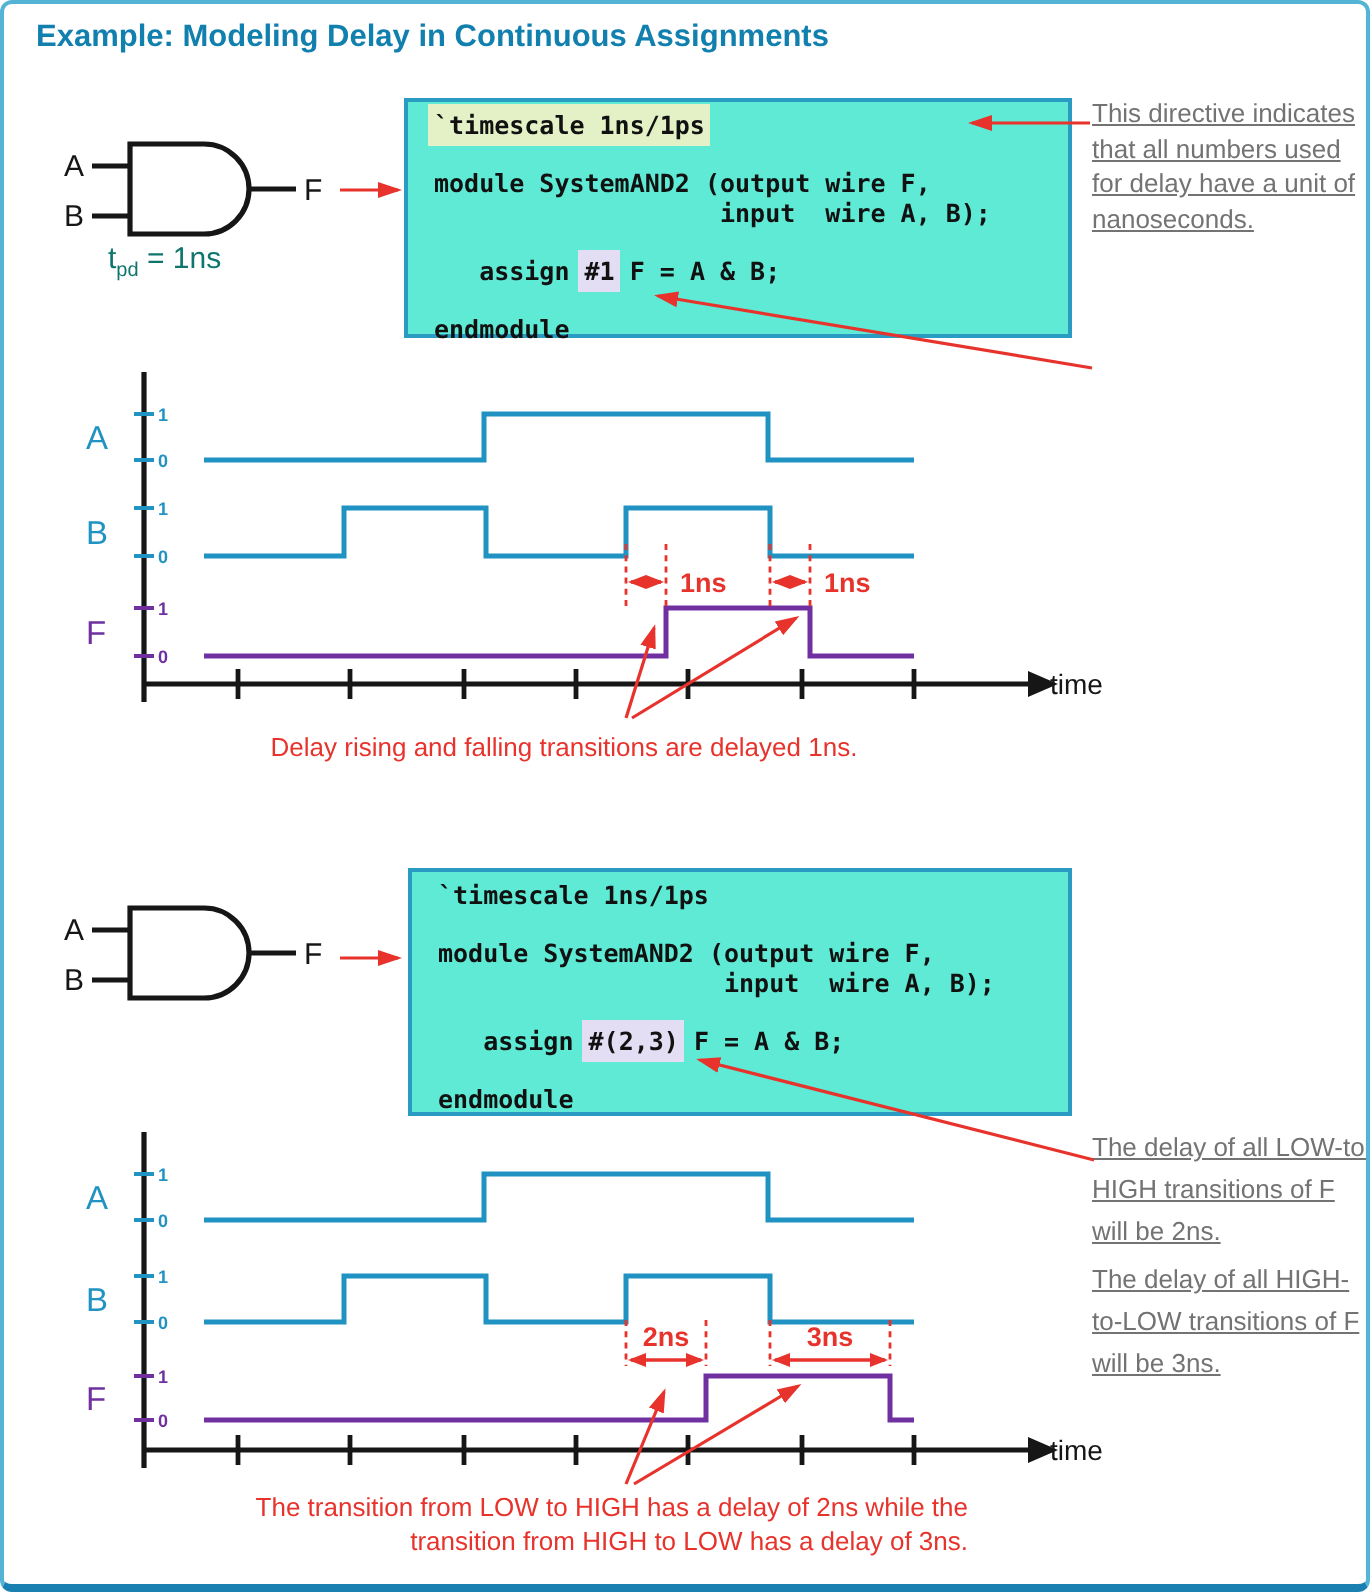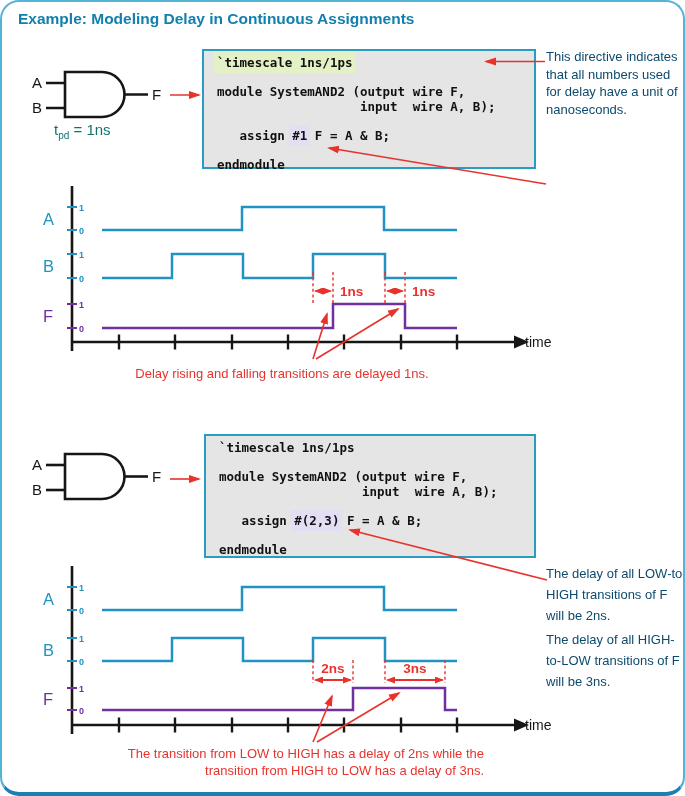--- a/index.html
+++ b/index.html
@@ -1,36 +1,36 @@
 <!DOCTYPE html>
 <html><head>
 <meta charset="utf-8">
 <style>
   html,body{margin:0;padding:0;background:#fff;}
   .page{position:relative;width:685px;height:796px;background:#fff;
-        border:2px solid #54b4d6;border-bottom:4px solid #1a80b2;border-radius:19px;
+        border:2px solid #54b4d6;border-bottom:4px solid #1a80b2;border-radius:6px;
         box-sizing:border-box;font-family:"Liberation Sans",sans-serif;overflow:hidden;}
   .title{position:absolute;left:16px;top:8px;font-size:15.5px;font-weight:600;color:#1180ae;}
 
   .gate{position:absolute;}
   .gate line,.gate path{stroke:#161616;stroke-width:2.6;}
   .gate line{fill:none;}
   .gate path{fill:#ffffff;}
   .gate text{font-size:15px;fill:#161616;}
   .gate-delay{position:absolute;font-size:15px;color:#0f766e;line-height:23px;white-space:nowrap;}
   .gate-delay sub{font-size:10px;}
 
-  .codebox{position:absolute;background:#e5e5e5;border:2px solid #2a9cc4;
+  .codebox{position:absolute;background:#5eead4;border:2px solid #2a9cc4;
            font-family:"DejaVu Sans Mono",monospace;font-weight:bold;font-size:12.5px;
            line-height:14.5px;padding:5px 0 0 13px;white-space:pre;color:#111;box-sizing:border-box;}
   .codebox .cl{height:14.5px;}
   .hl-green{box-shadow:0 0 0 3px #e4f1c6;background:#e4f1c6;}
   .hl-purple{box-shadow:0 0 0 3px #e4def4;background:#e4def4;}
 
-  .ann{position:absolute;color:#0c4a6e;font-size:13px;}
+  .ann{position:absolute;color:#737373;font-size:13px;text-decoration:underline;}
   .ann-a{left:544px;top:46px;width:138px;line-height:17.5px;}
   .ann-b{left:544px;top:176px;width:138px;line-height:18px;}
   .ann-c{left:544px;top:561px;width:142px;line-height:21px;}
   .ann-d{left:544px;top:627px;width:142px;line-height:21px;}
 
   .caption{position:absolute;color:#e7332c;font-size:13px;}
   .caption-1{left:60px;top:364px;width:440px;text-align:center;}
   .caption-2{left:110px;top:744px;width:372px;text-align:right;line-height:16.5px;}
 
   .wave{position:absolute;left:20px;}

